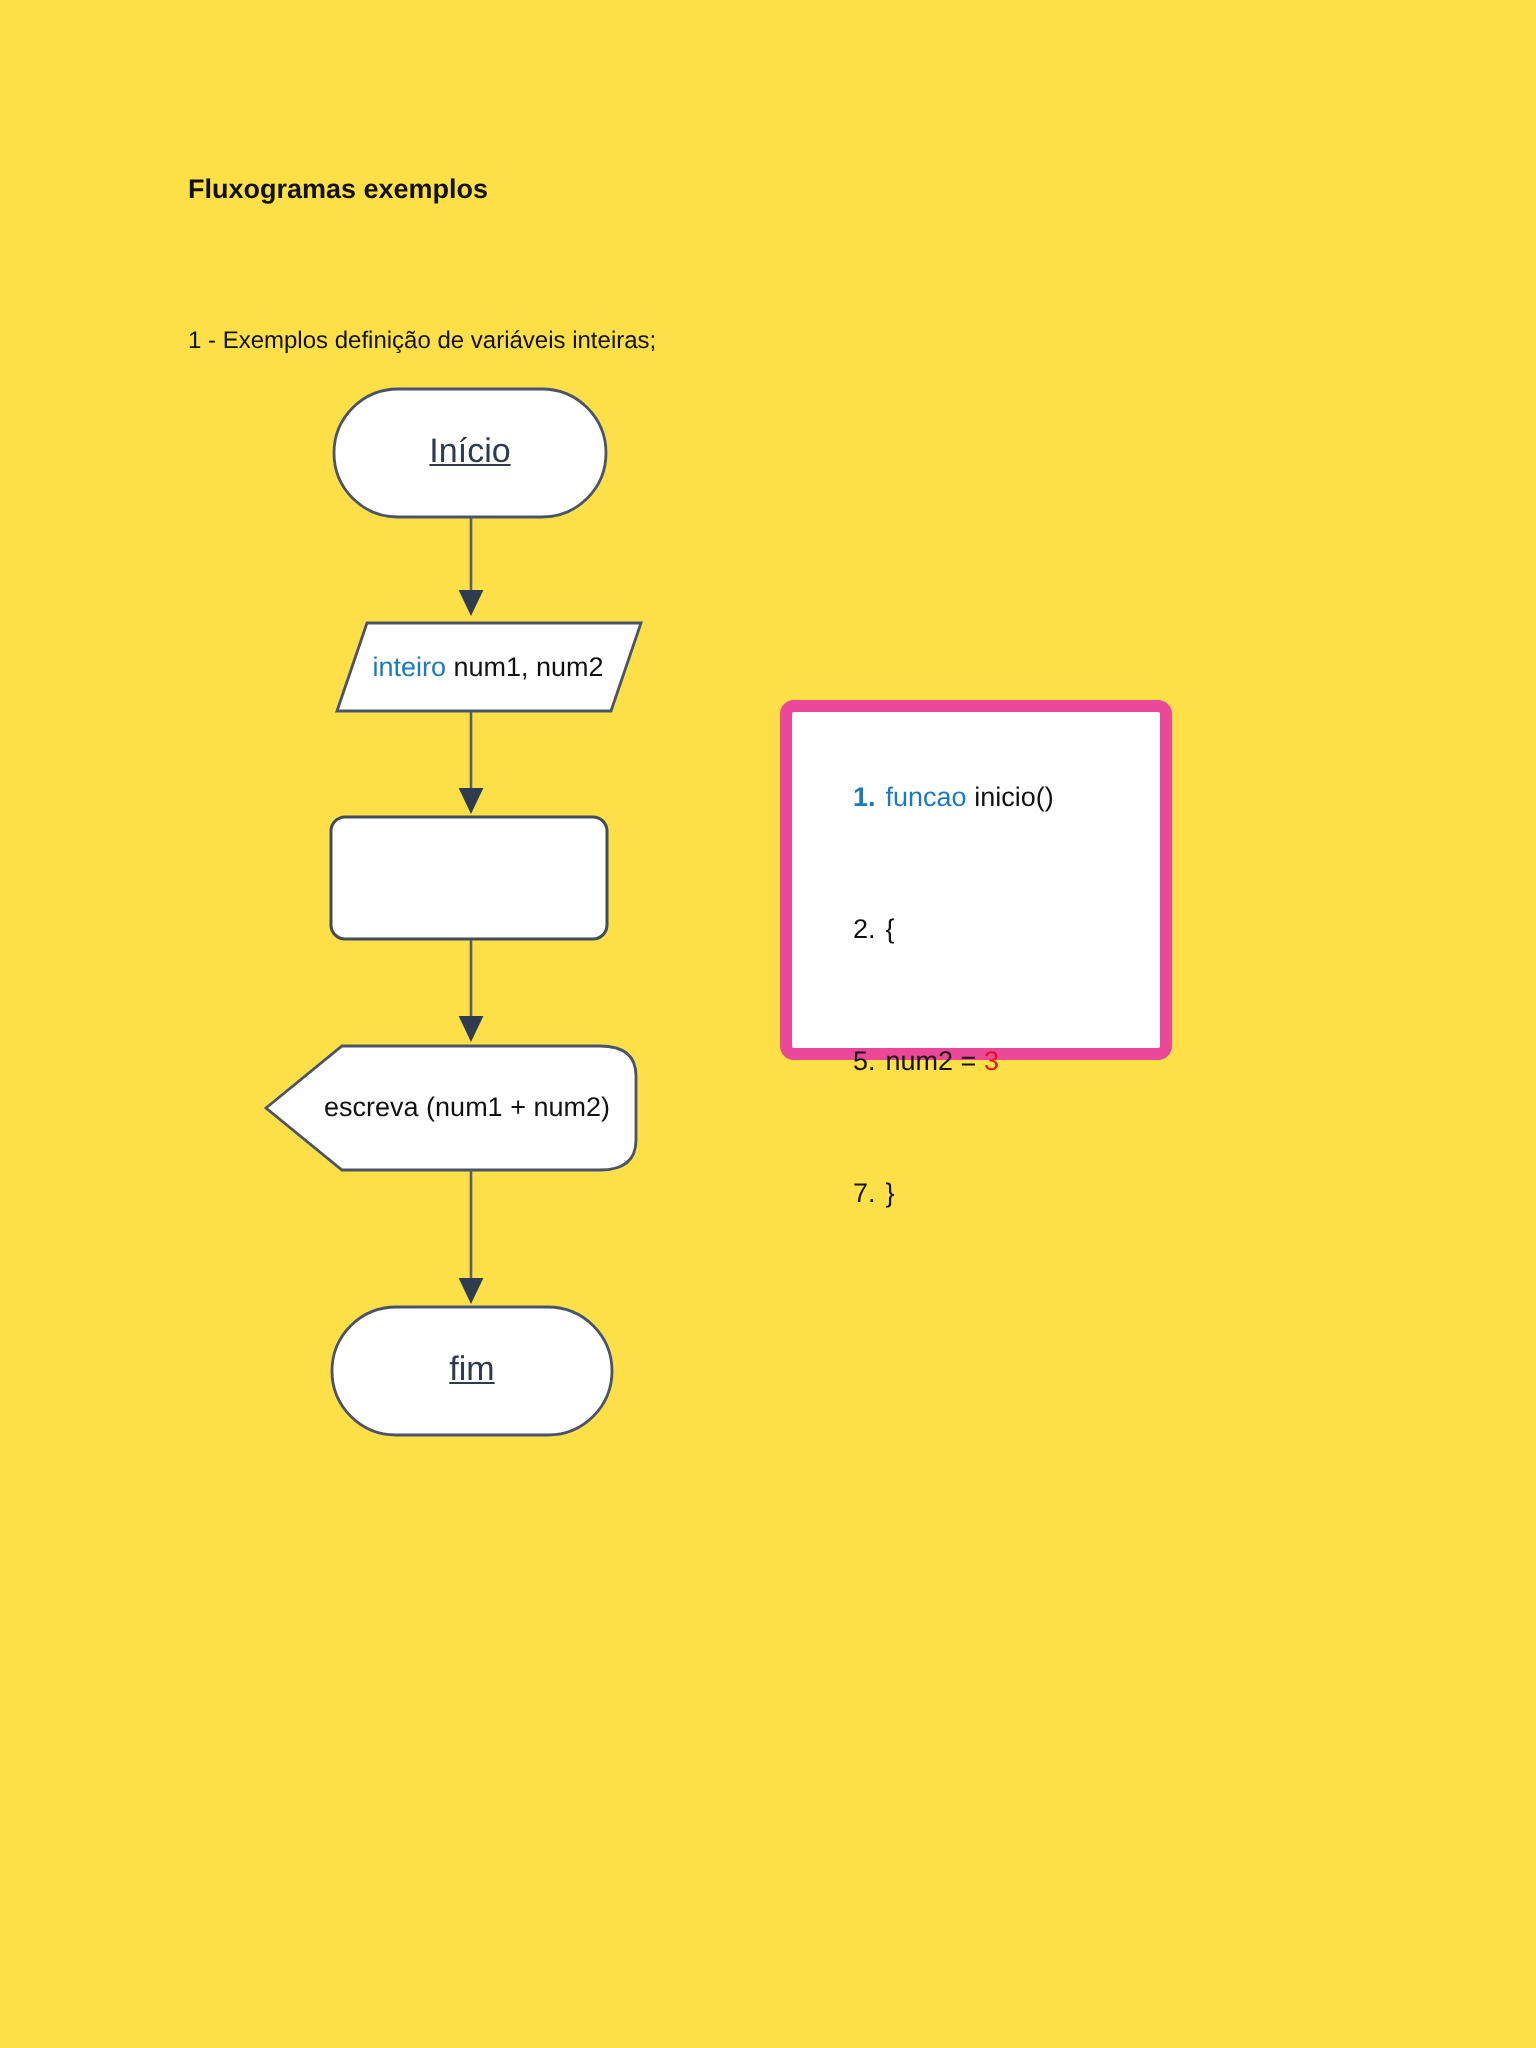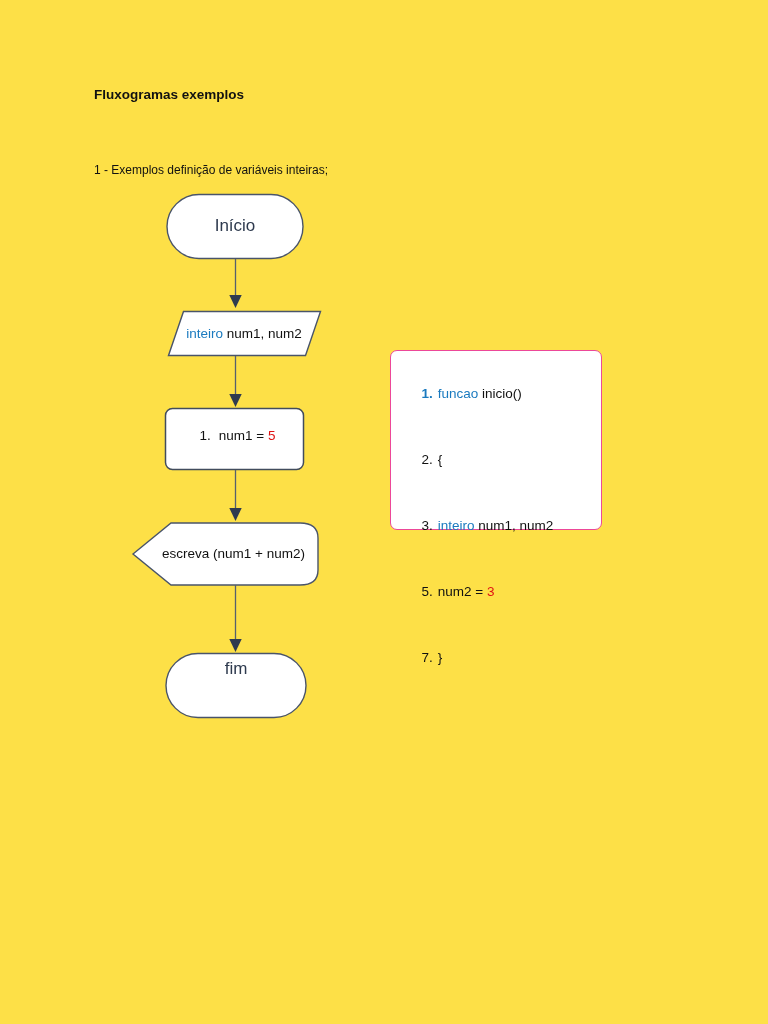--- a/index.html
+++ b/index.html
@@ -37,43 +37,44 @@
     position: absolute;
     display: flex;
     align-items: center;
     justify-content: center;
     text-align: center;
     color: #111111;
   }
   .terminator-text {
     font-size: 17px;
     color: #2e3a4e;
+    text-decoration: underline;
   }
   .shape-text { font-size: 13.5px; }
   .kw {
     color: #1a7abf;
     font-weight: normal;
   }
   .val { color: #e01414; }
   .assign-list {
     position: absolute;
     left: 177px;
     top: 413px;
     font-size: 13.5px;
   }
   .assign-line { margin-bottom: 9px; white-space: pre-wrap; }
   .assign-line .num { margin-right: 8px; }
   .code-box {
     position: absolute;
     left: 390px;
     top: 350px;
-    width: 212px;
+    width: 196px;
     height: 180px;
     box-sizing: border-box;
-    border: 1px solid #ec4899;
+    border: 6px solid #ec4899;
     border-radius: 7px;
     background: #ffffff;
     padding: 10px 8px 8px 8px;
     font-size: 13.5px;
     line-height: 22px;
     color: #111111;
   }
   .code-line { white-space: pre-wrap; }
   .code-line .ln { margin-right: 5px; }
   .code-line .ln-first {
@@ -125,42 +126,36 @@
   <div class="flow-label terminator-text" style="left:167px; top:194px; width:136px; height:64px;">
       <span>Início</span>
     </div>
 
   <div class="flow-label shape-text" style="left:170px; top:311px; width:148px; height:44px;">
     <span class="kw">inteiro</span>
       <span style="white-space:pre-wrap;"> num1, num2</span>
   </div>
 
   <div class="assign-list">
-    <div class="assign-line">
-      <span class="num">1.</span><span>num1 = </span><span class="val">5</span>
-    </div>
   </div>
 
   <div class="flow-label shape-text" style="left:149px; top:522px; width:169px; height:63px;">
       <span>escreva (num1 + num2)</span>
     </div>
 
-  <div class="flow-label terminator-text" style="left:166px; top:637px; width:140px; height:64px;">
+  <div class="flow-label terminator-text" style="left:166px; top:653px; width:140px; height:64px;">
       <span>fim</span>
     </div>
 
   <div class="code-box">
     <div class="code-line">
       <span class="ln ln-first">1.</span><span class="kw">funcao</span><span> inicio()</span><span class="val"></span>
     </div>
     <div class="code-line">
       <span class="ln">2.</span><span class="kw"></span><span>{</span><span class="val"></span>
-    </div>
-    <div class="code-line">
-      <span class="ln">3.</span><span class="kw">inteiro</span><span> num1, num2</span><span class="val"></span>
     </div>
     <div class="code-line">
       <span class="ln">5.</span><span class="kw"></span><span>num2 = </span><span class="val">3</span>
     </div>
     <div class="code-line">
       <span class="ln">7.</span><span class="kw"></span><span>}</span><span class="val"></span>
     </div>
   </div>
 
 </div>

